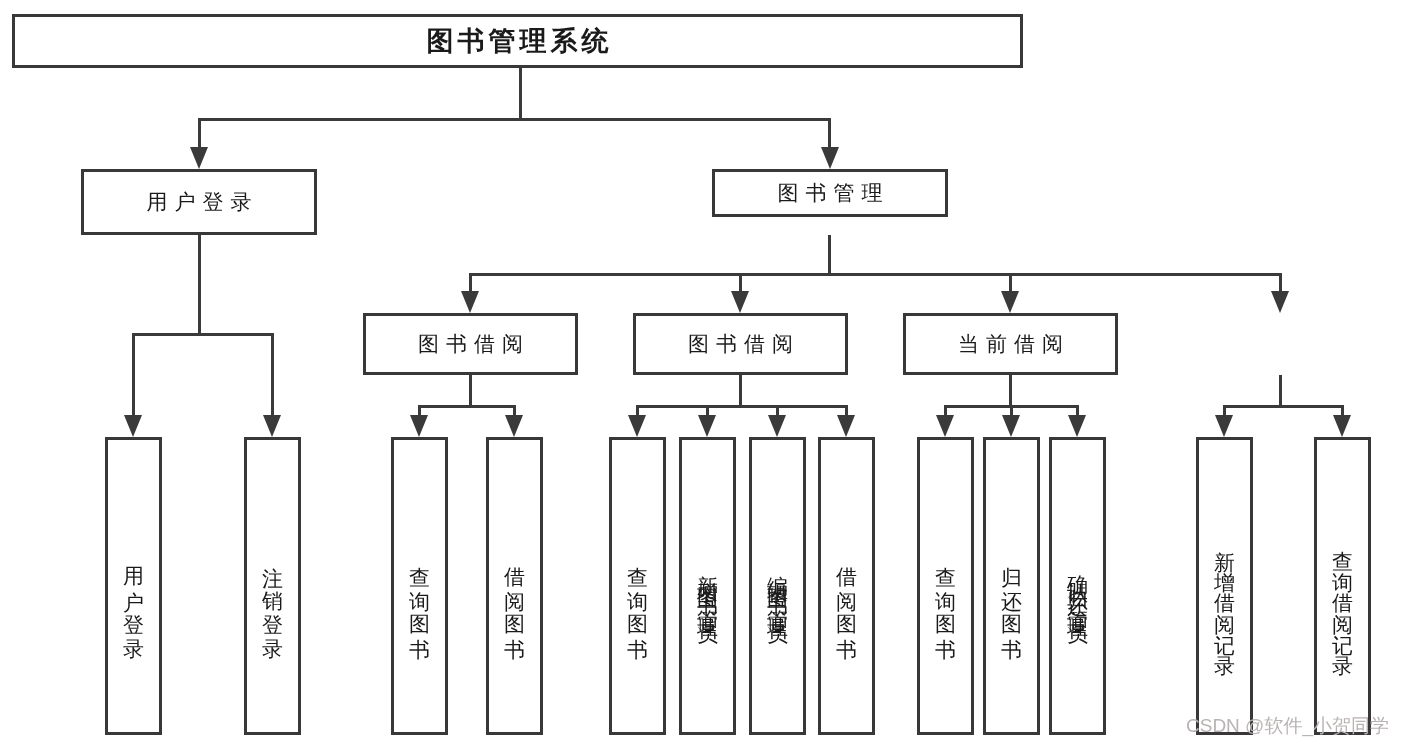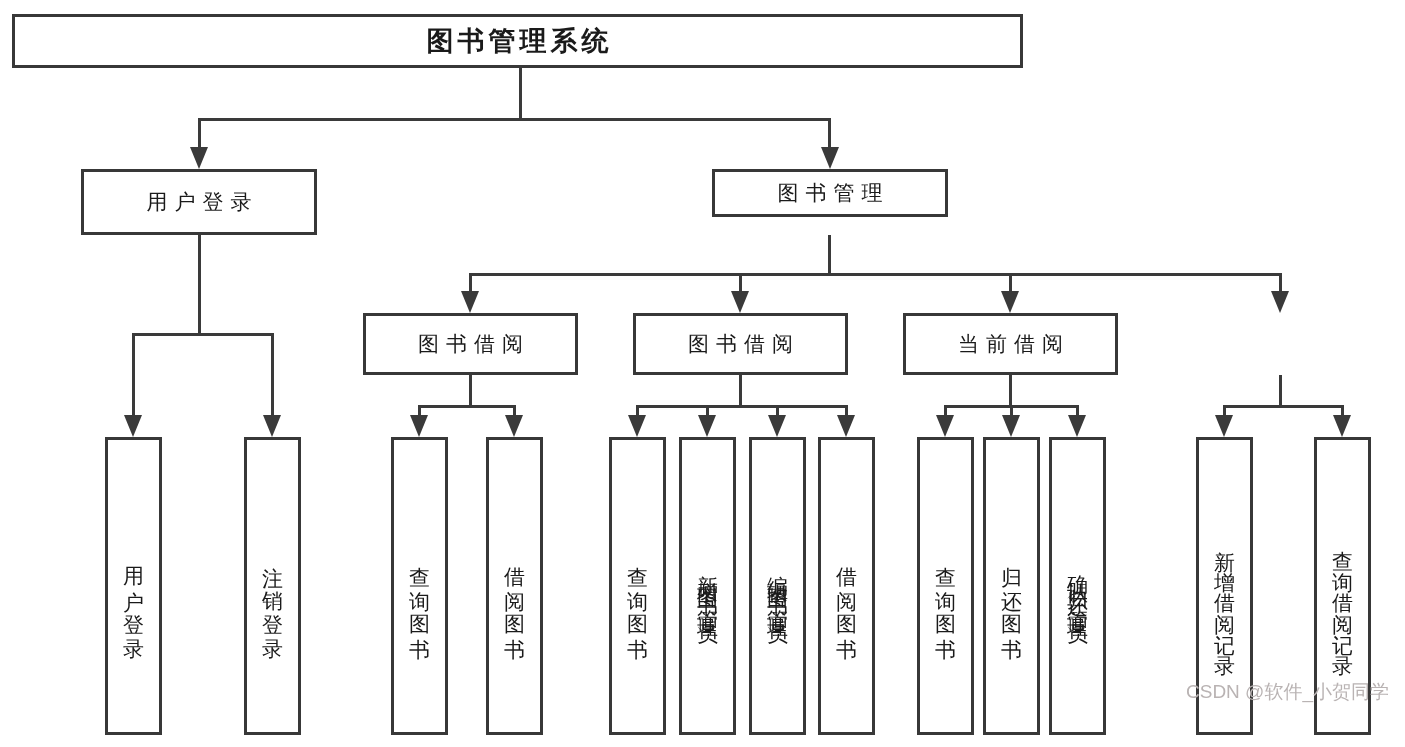--- a/index.html
+++ b/index.html
@@ -41,21 +41,21 @@
   }
   .cl{position:absolute;background:var(--line);}
   .ah{
     position:absolute;width:0;height:0;
     border-left:9px solid transparent;
     border-right:9px solid transparent;
     border-top:22px solid var(--line);
   }
   .watermark{
     position:absolute;
-    left:1186px;top:679px;
+    left:1186px;top:713px;
     font-size:19px;
     color:var(--watermark);
     white-space:nowrap;
     z-index:5;
   }
 </style>
 </head>
 <body>
 
 <div class="canvas">

